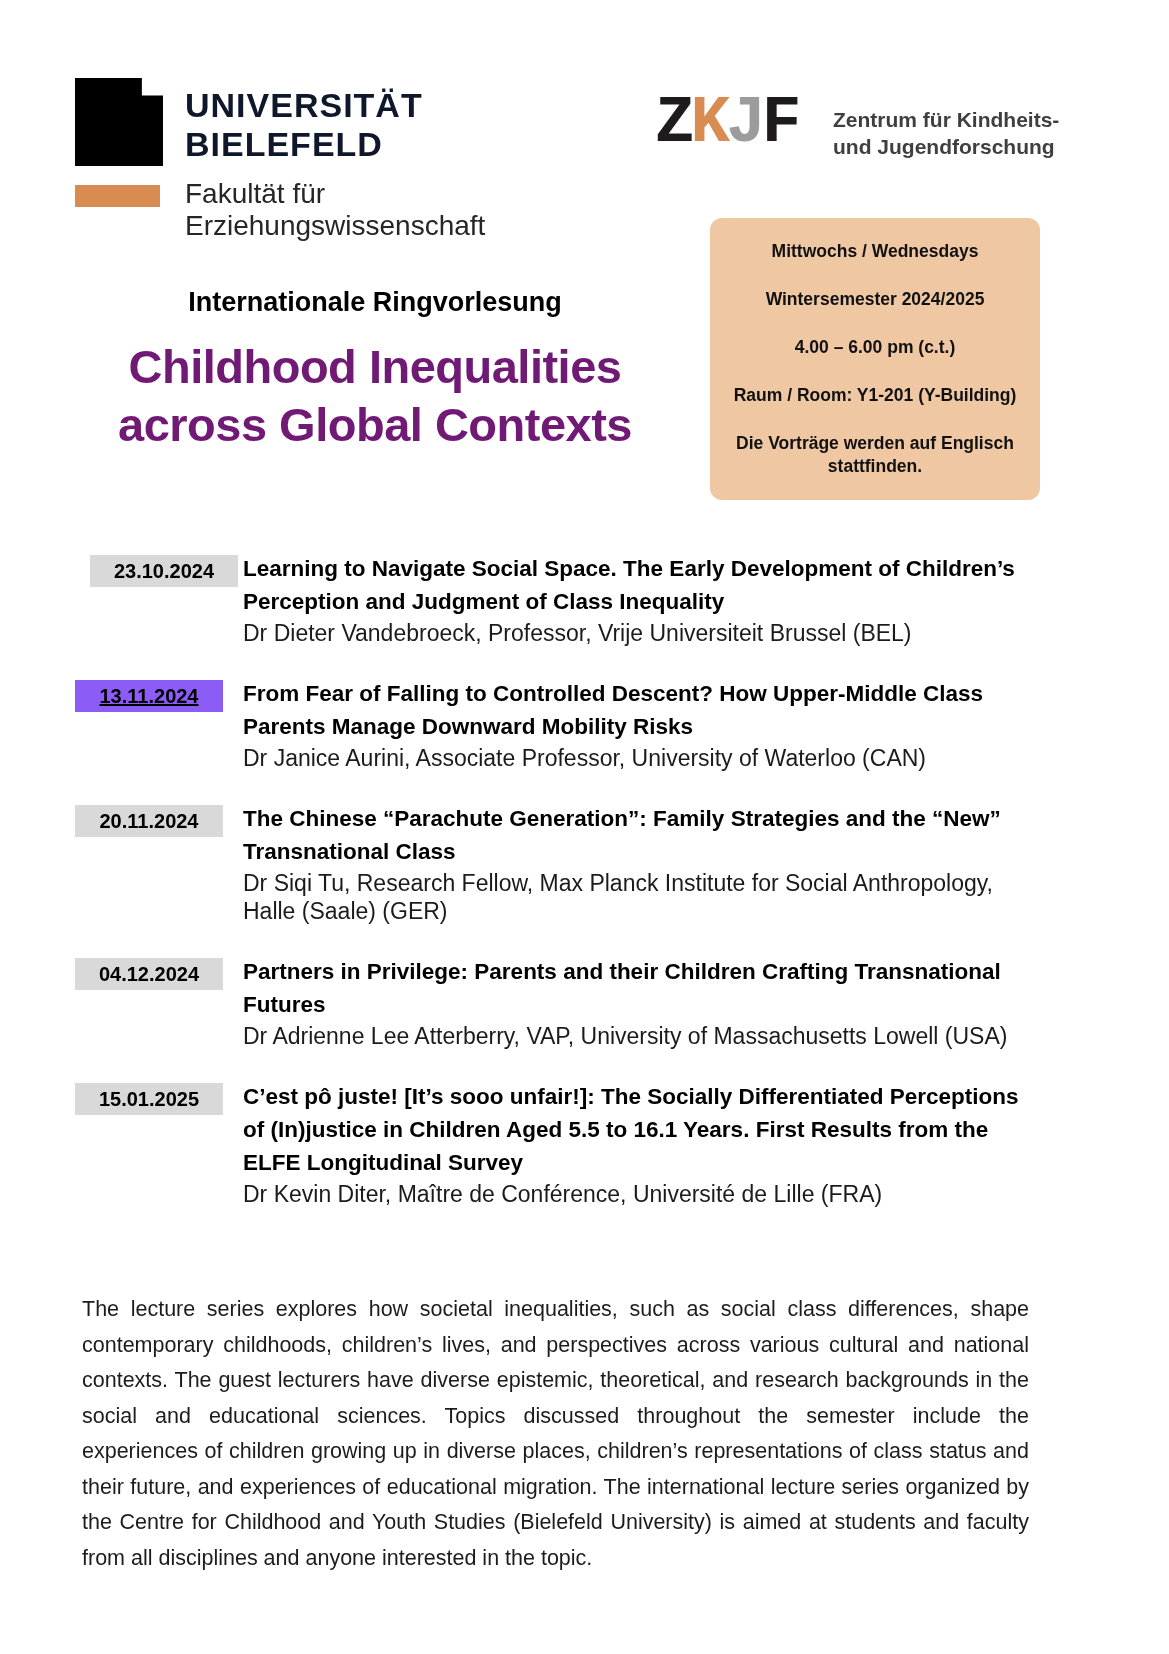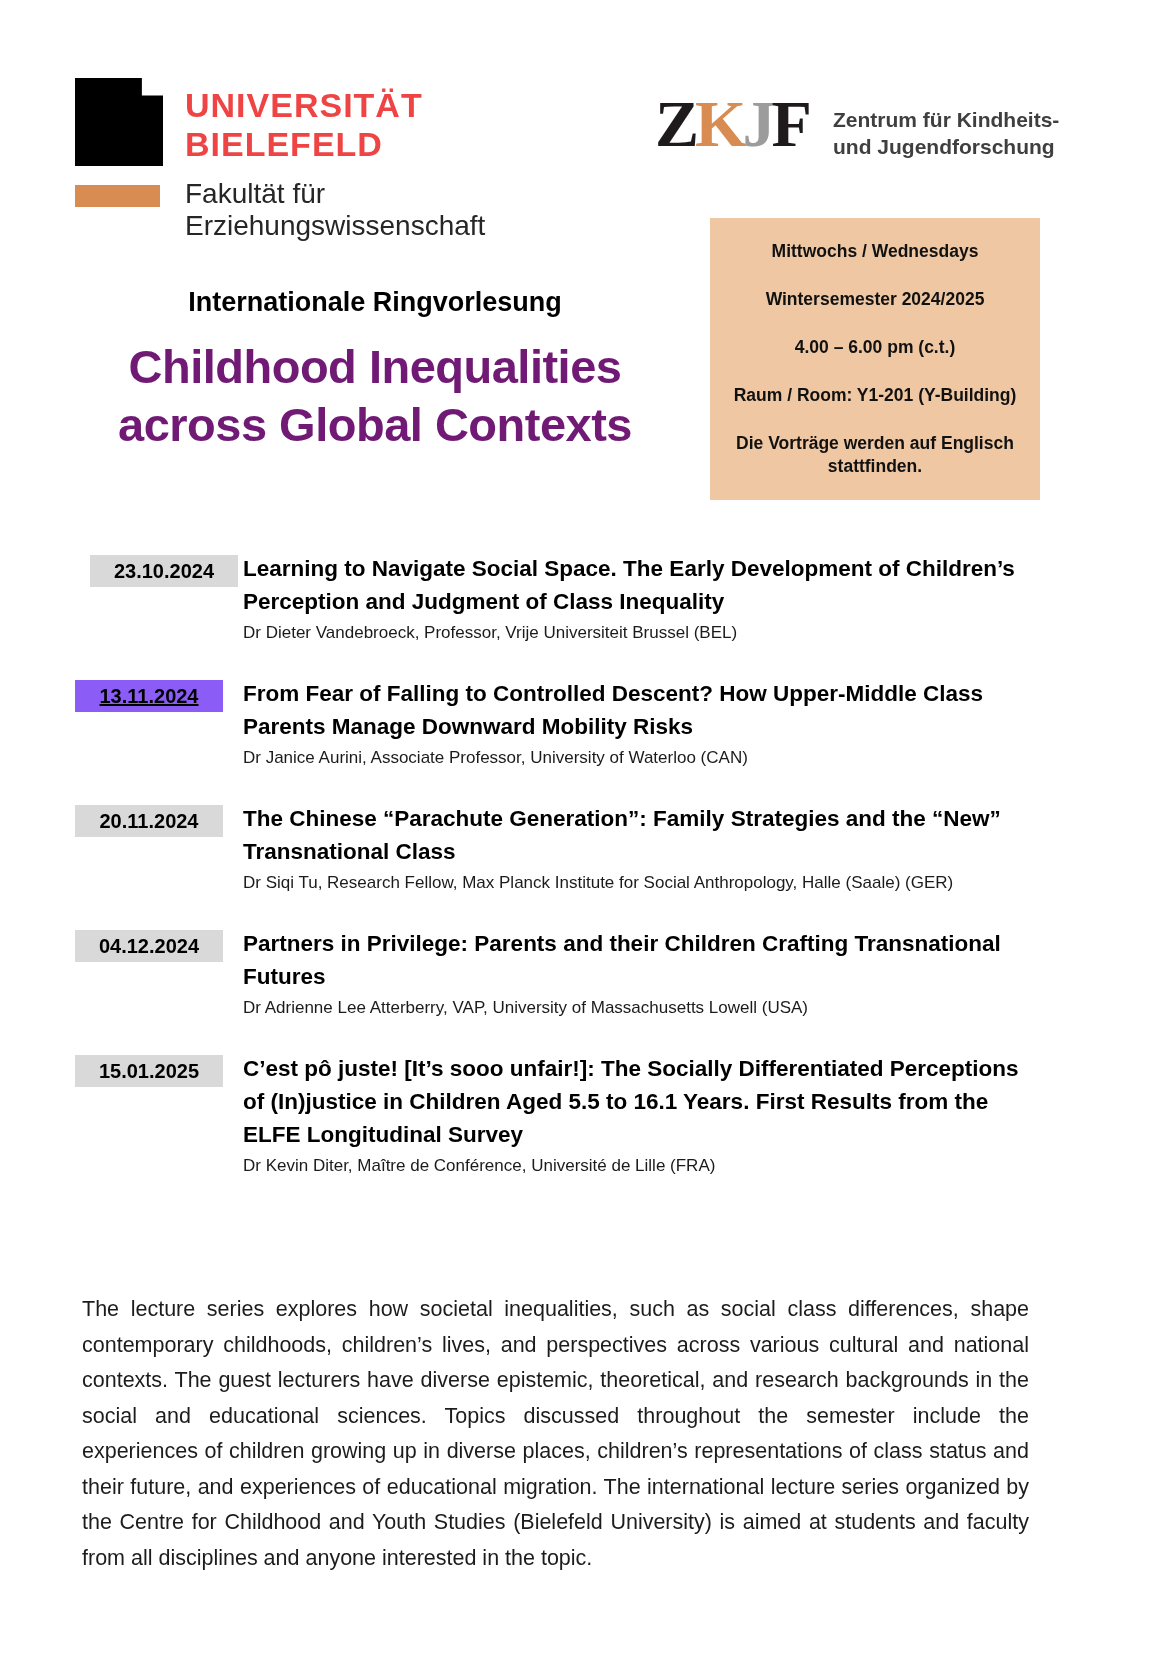--- a/index.html
+++ b/index.html
@@ -15,52 +15,53 @@
   
   .uni-block { position:absolute; left:75px; top:78px; }
   .uni-logo {
     position:absolute; left:0; top:0;
     width:88px; height:88px; background:#000;
     clip-path:polygon(0 0, 76% 0, 76% 20%, 100% 20%, 100% 100%, 0 100%);
   }
   .uni-name {
     position:absolute; left:110px; top:8px;
     font-size:34px; font-weight:700; letter-spacing:1px;
-    line-height:39px; color:#ef4444; white-space:nowrap;
+    line-height:39px; color:#0f172a; white-space:nowrap;
   }
   .fak-bar {
     position:absolute; left:0; top:107px;
     width:85px; height:22px;
   }
   .fak-name {
     position:absolute; left:110px; top:100px;
     font-size:28px; font-weight:400; line-height:32px;
     color:#262626; white-space:nowrap;
   }
 
   
   .zkjf-block { position:absolute; left:655px; top:88px; }
   .zkjf-letters {
-    font-family:Liberation Serif, serif;
+    font-family:Liberation Mono, monospace;
     font-size:66px; font-weight:800; letter-spacing:-4px;
     line-height:72px; white-space:nowrap;
   }
   .zkjf-label {
     position:absolute; left:178px; top:18px;
     font-size:21px; font-weight:700; line-height:27px;
     color:#3f3f3f; white-space:nowrap;
   }
 
   
   .info-box {
     position:absolute; left:710px; top:218px;
     width:330px; height:282px;
     display:flex; flex-direction:column; justify-content:space-between;
     box-sizing:border-box; padding:22px 14px;
     text-align:center;
+    border-radius:12px;
   }
   .info-line { font-size:17.5px; font-weight:700; line-height:23px; color:#111; }
 
   
   .kicker {
     position:absolute; left:70px; top:287px; width:610px;
     text-align:center; font-size:27px; font-weight:600; color:#000;
   }
   .main-title {
     position:absolute; left:55px; top:338px; width:640px;
@@ -74,21 +75,21 @@
     display:grid; grid-template-columns:148px 1fr; column-gap:20px;
     margin-bottom:30px;
   }
   .date-badge {
     margin-top:3px;
     width:148px; height:32px; line-height:32px;
     text-align:center; font-size:20px; font-weight:700; color:#000;
   }
   .lec-body { max-width:800px; }
   .lec-title { font-size:22.5px; font-weight:700; line-height:33px; color:#000; }
-  .lec-speaker { font-size:17px; font-weight:400; line-height:28px; color:#1b1b1b; margin-top:1px; }
+  .lec-speaker { font-size:23px; font-weight:400; line-height:28px; color:#1b1b1b; margin-top:1px; }
 
   
   .description {
     position:absolute; left:82px; top:1292px; width:947px;
     font-size:21.5px; line-height:35.5px; text-align:justify; color:#1c1c1c;
   }
 </style>
 </head>
 <body>
 

